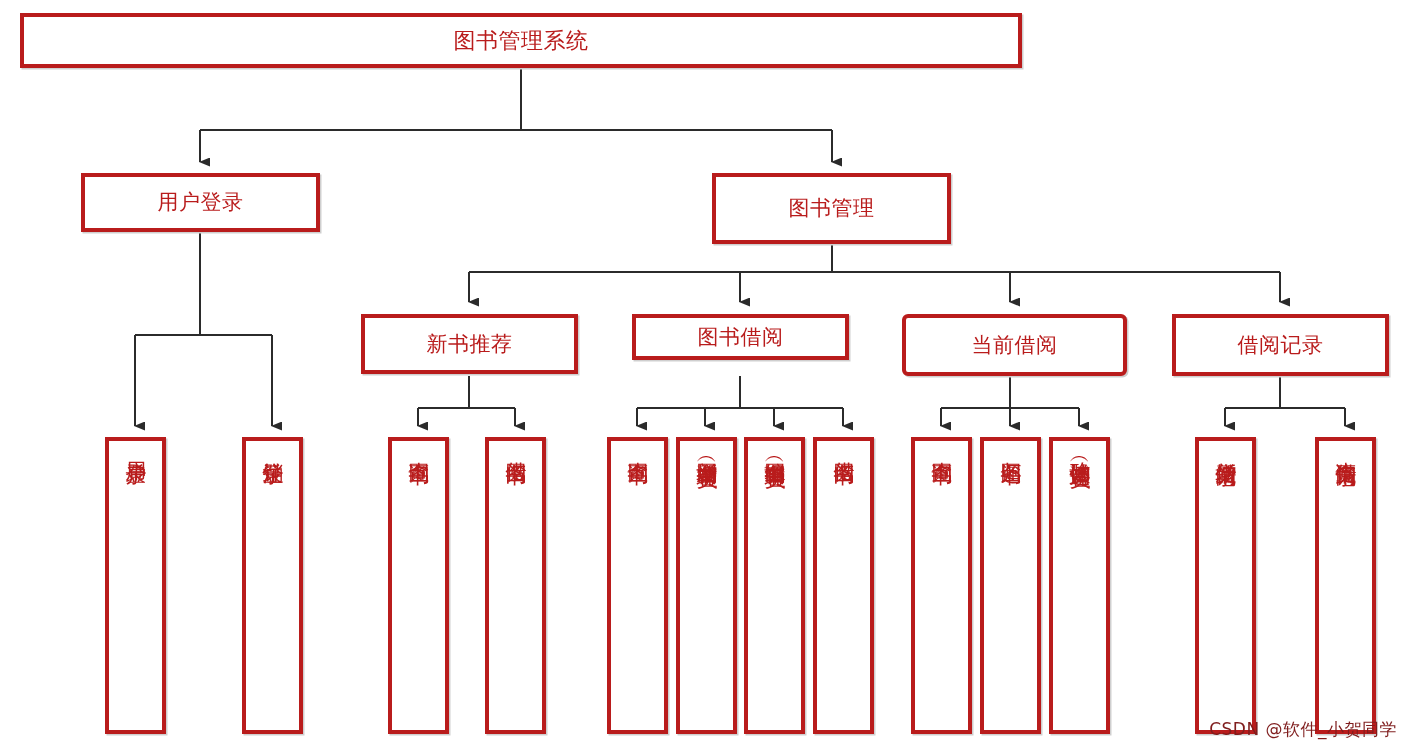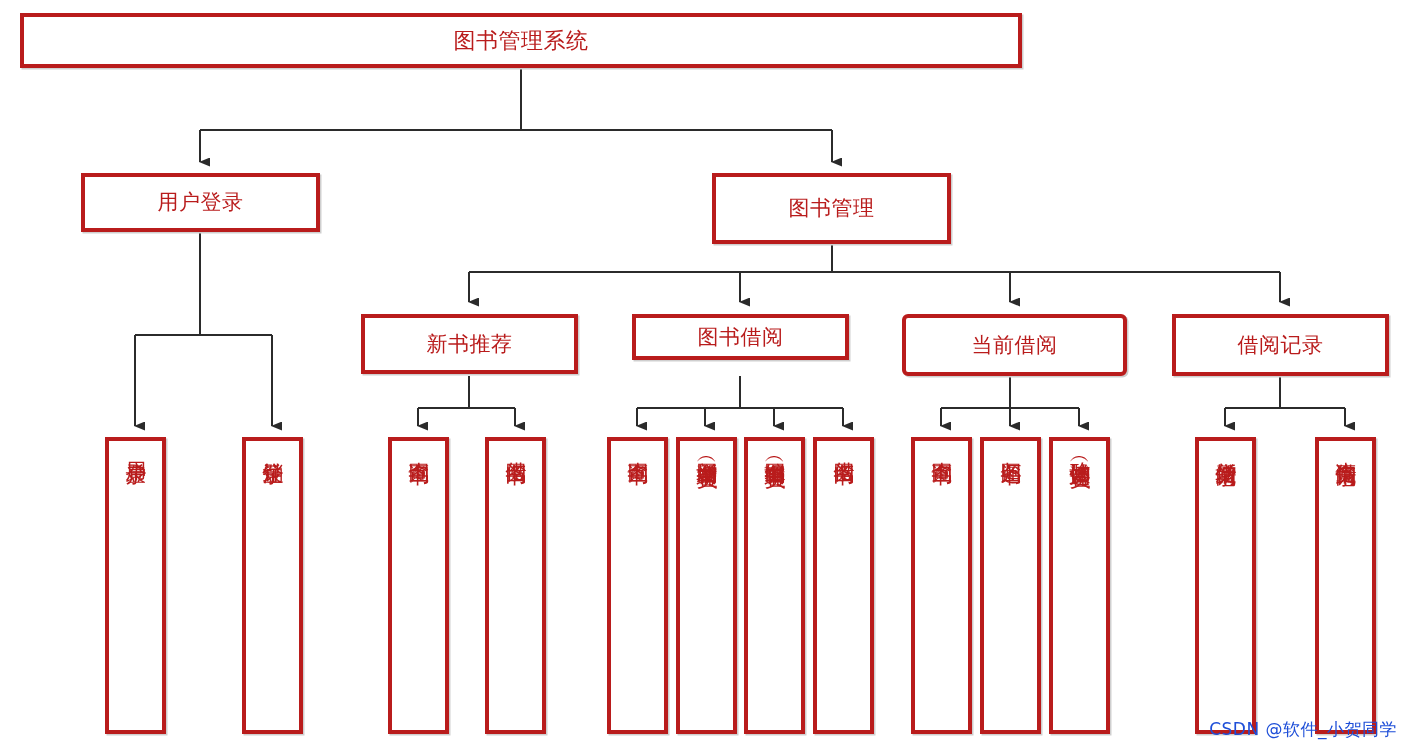--- a/index.html
+++ b/index.html
@@ -66,21 +66,21 @@
     letter-spacing: 1px;
     line-height: 1;
     margin: 0 auto;
   }
   
   #watermark {
     position: absolute;
     right: 8px;
     bottom: 6px;
     font-size: 17px;
-    color: #1d4ed8;
+    color: #7f1d1d;
     letter-spacing: 0.5px;
     white-space: nowrap;
     user-select: none;
   }
 </style>
 </head>
 <body>
 
 <div id="diagram-root">
 

